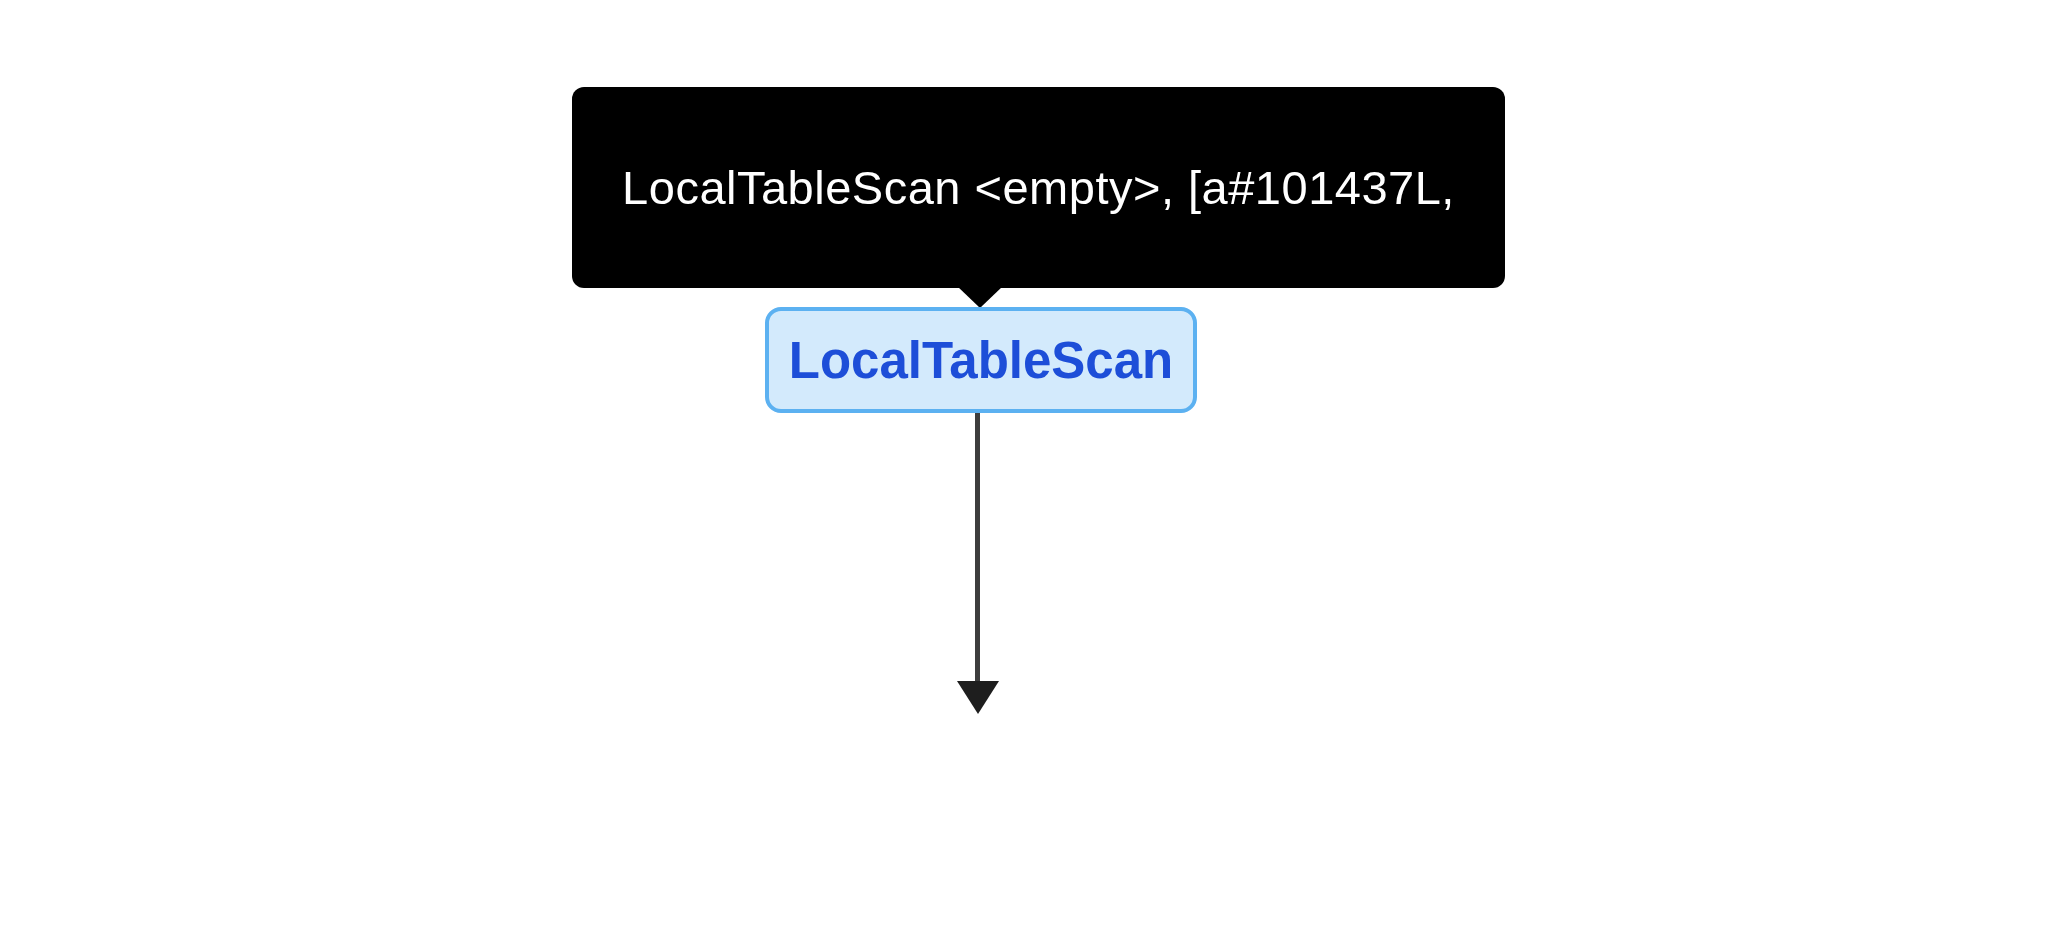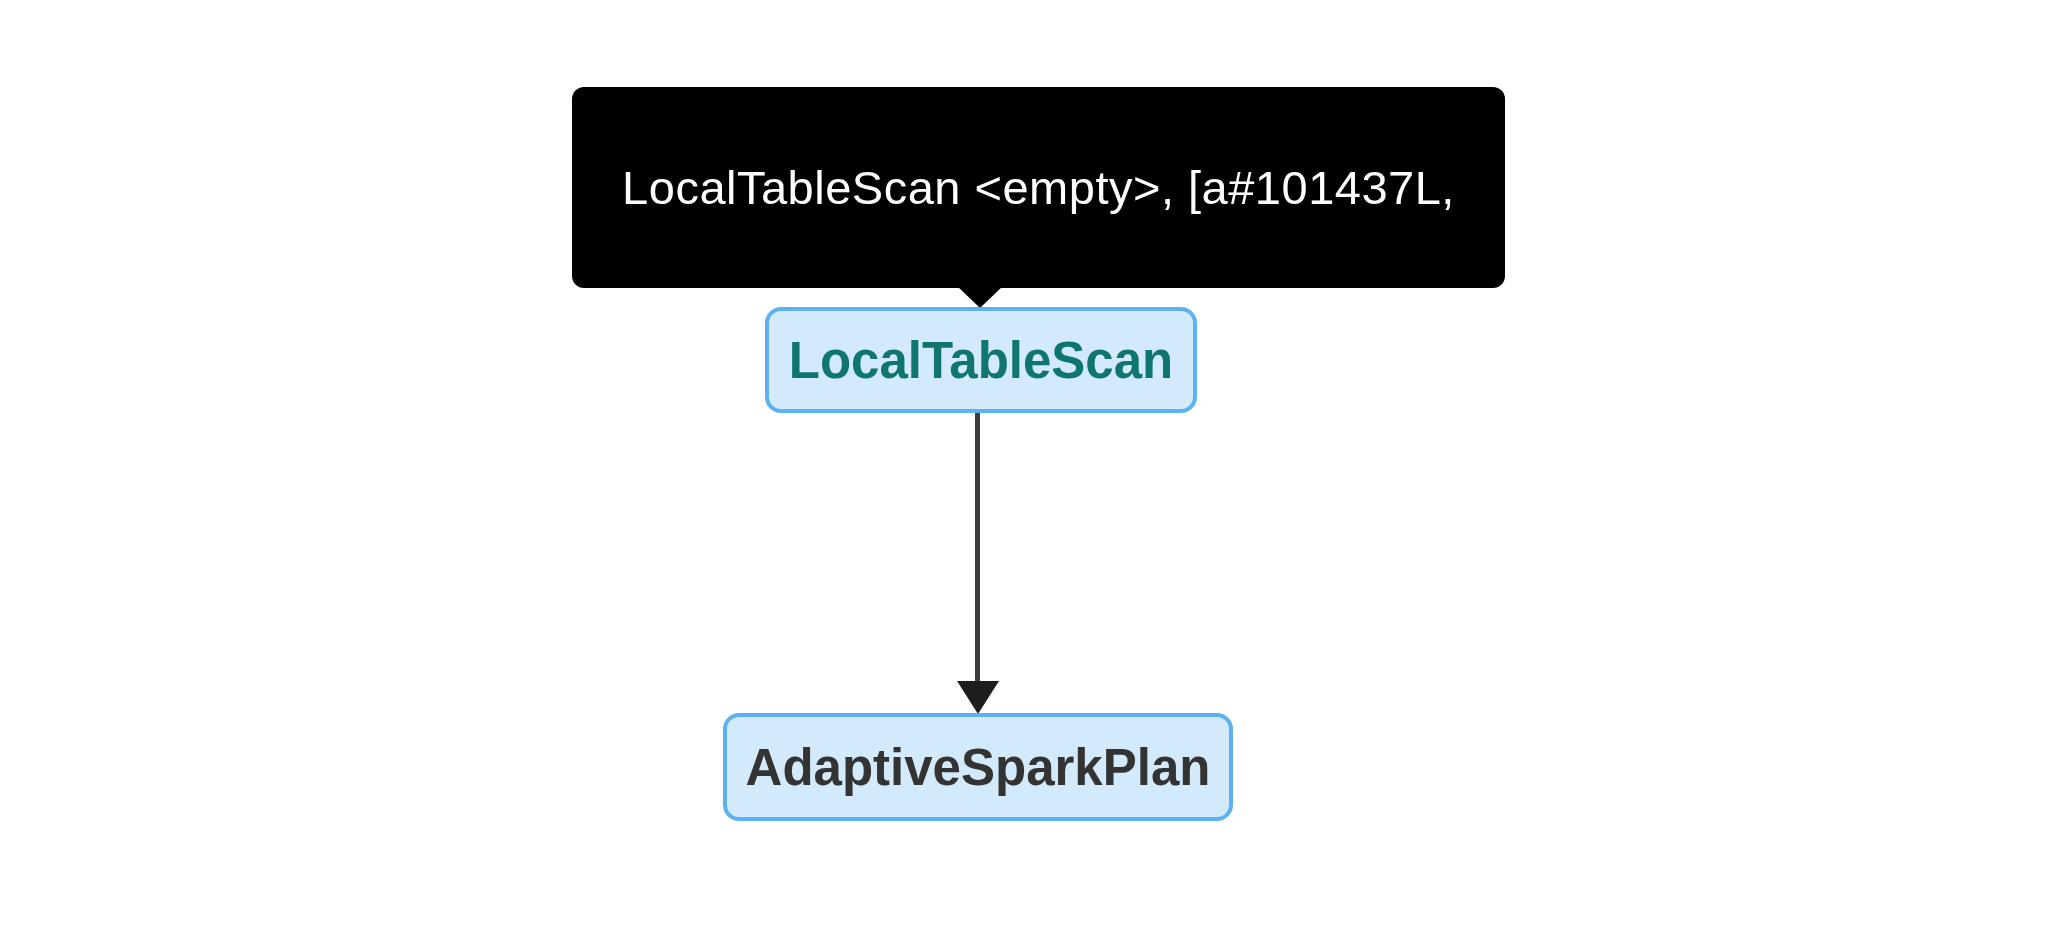--- a/index.html
+++ b/index.html
@@ -96,24 +96,21 @@
 </head>
 <body>
 
 <div class="canvas">
 
   <div class="tooltip" style="background: rgb(0, 0, 0); color: rgb(255, 255, 255);">
     <div class="tooltip-line">LocalTableScan &lt;empty&gt;, [a#101437L,</div>
     <div class="tooltip-pointer"></div>
   </div>
 
-  <div class="node node-local" style="background: rgb(211, 234, 252); border-color: rgb(92, 177, 241); color: #0f766e;">
+  <div class="node node-local" style="background: rgb(211, 234, 252); border-color: rgb(92, 177, 241); color: #1d4ed8;">
     <span class="node-label">LocalTableScan</span>
   </div>
 
   <div class="edge-line" style="background: rgb(61, 61, 61);"></div>
   <div class="edge-arrowhead" style="border-top-color: rgb(30, 30, 30);"></div>
 
-  <div class="node node-adaptive" style="background: rgb(211, 234, 252); border-color: rgb(92, 177, 241); color: rgb(51, 51, 51);">
-    <span class="node-label">AdaptiveSparkPlan</span>
-  </div>
 
 </div>
 
 </body></html>

